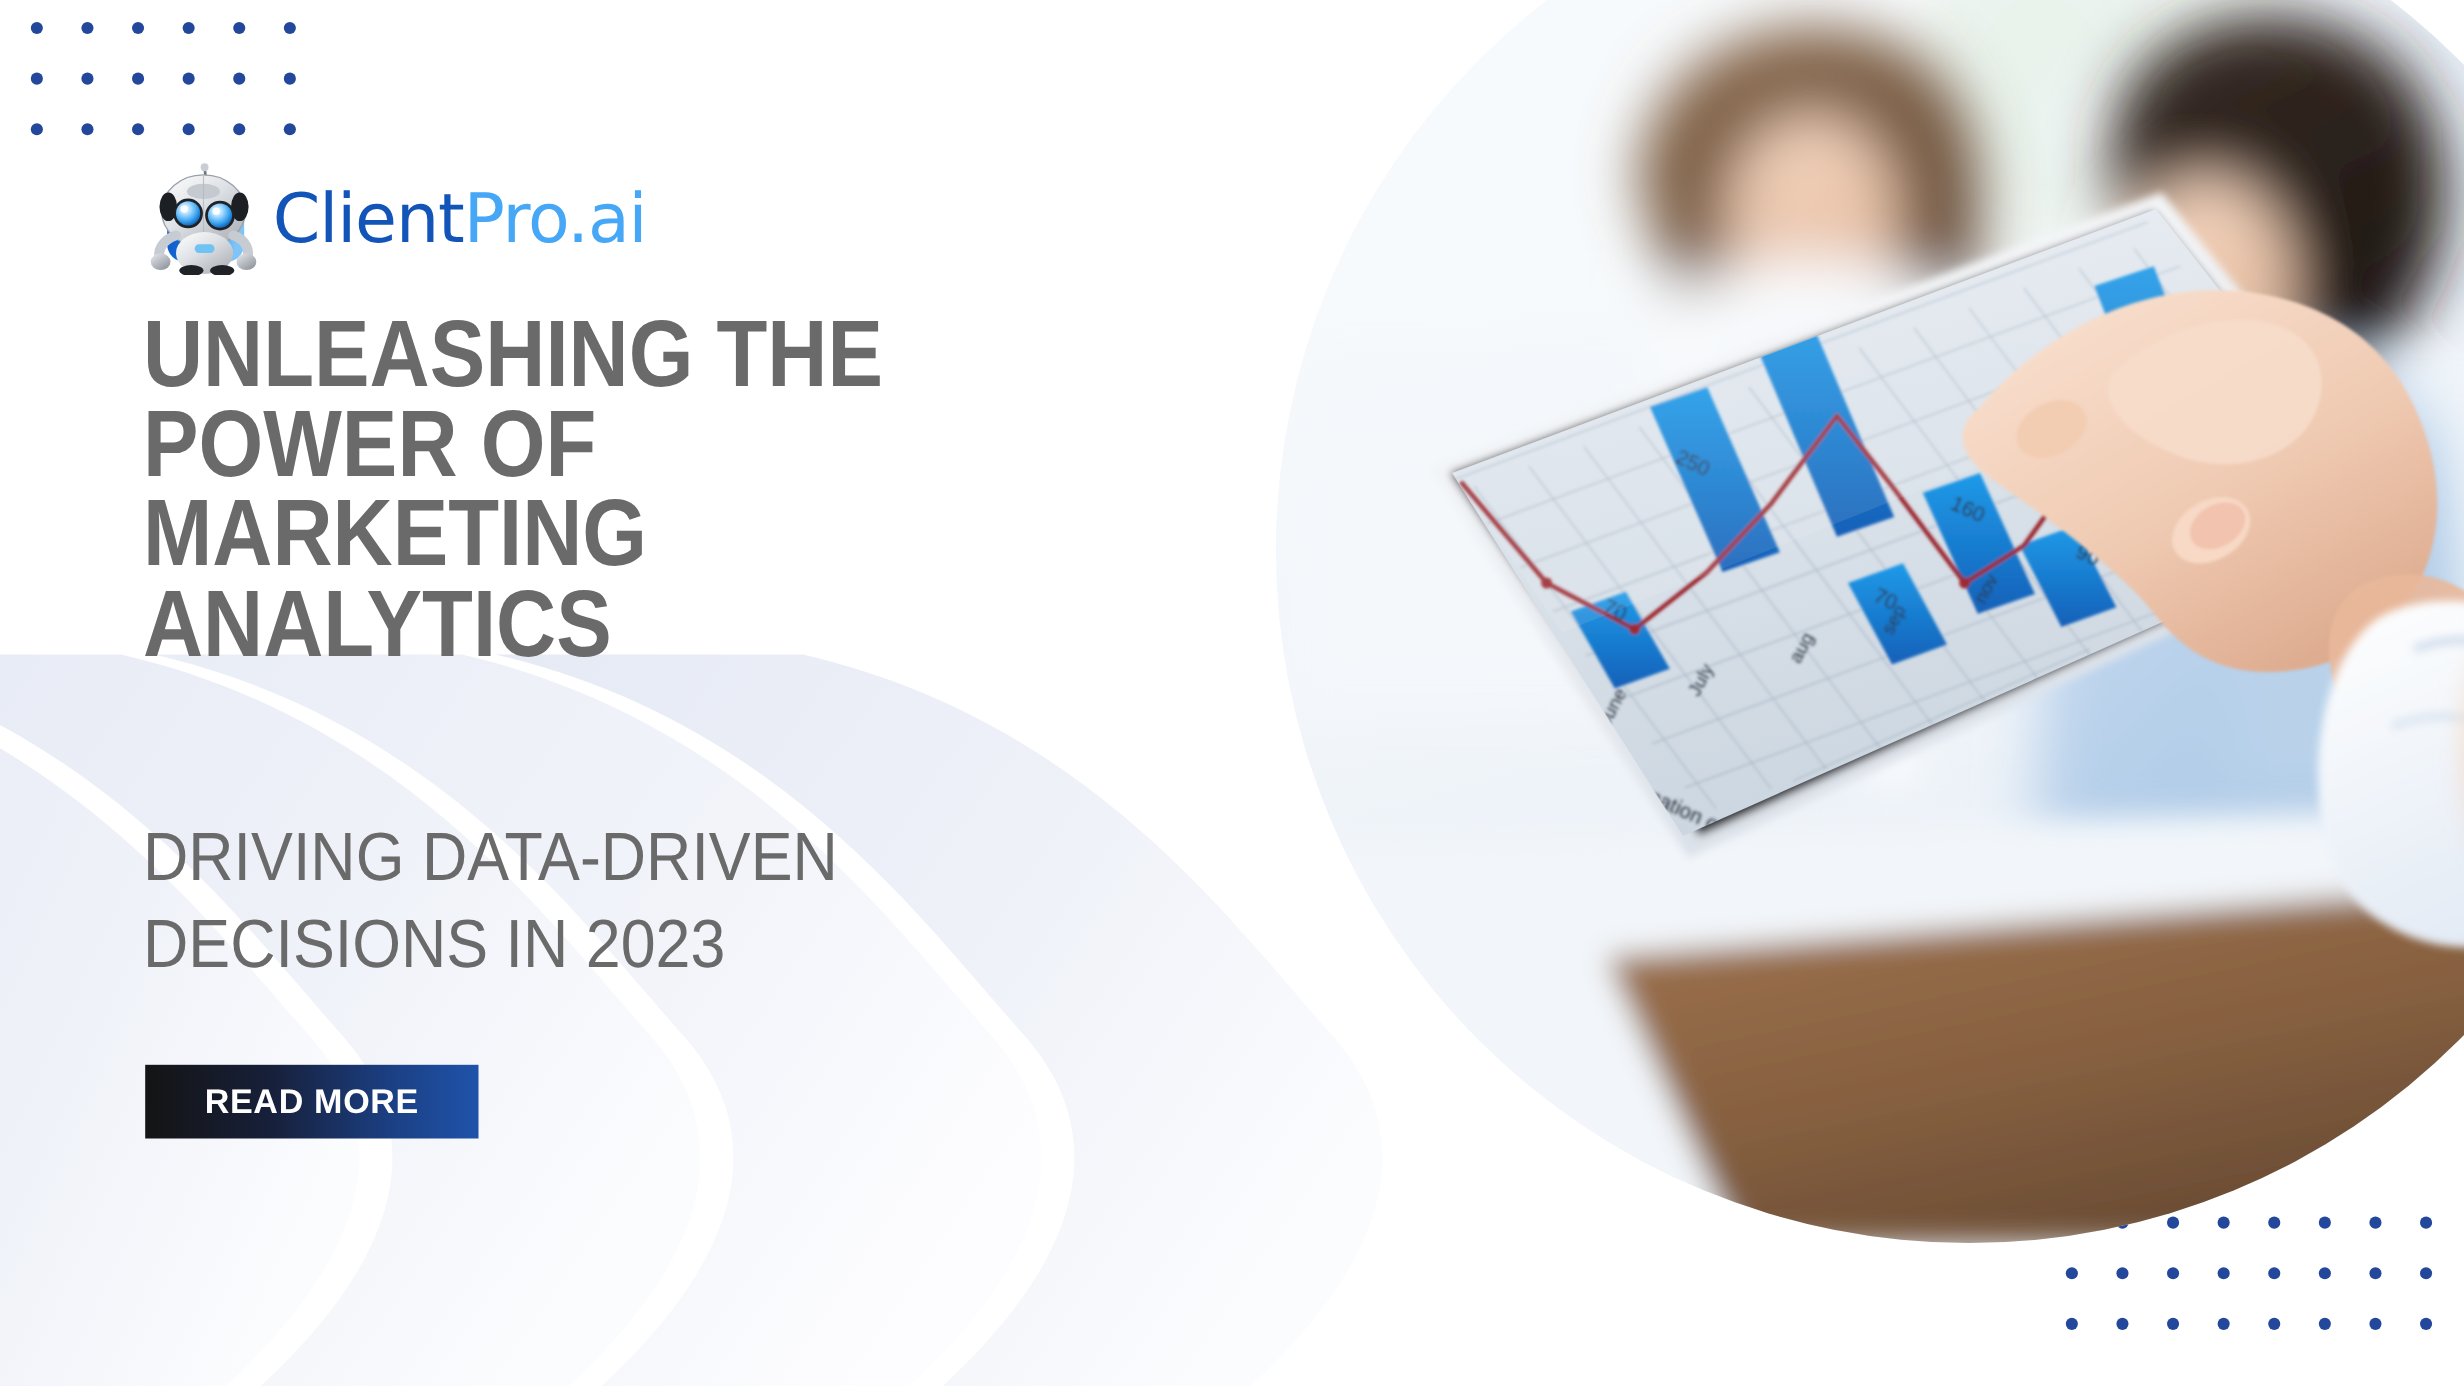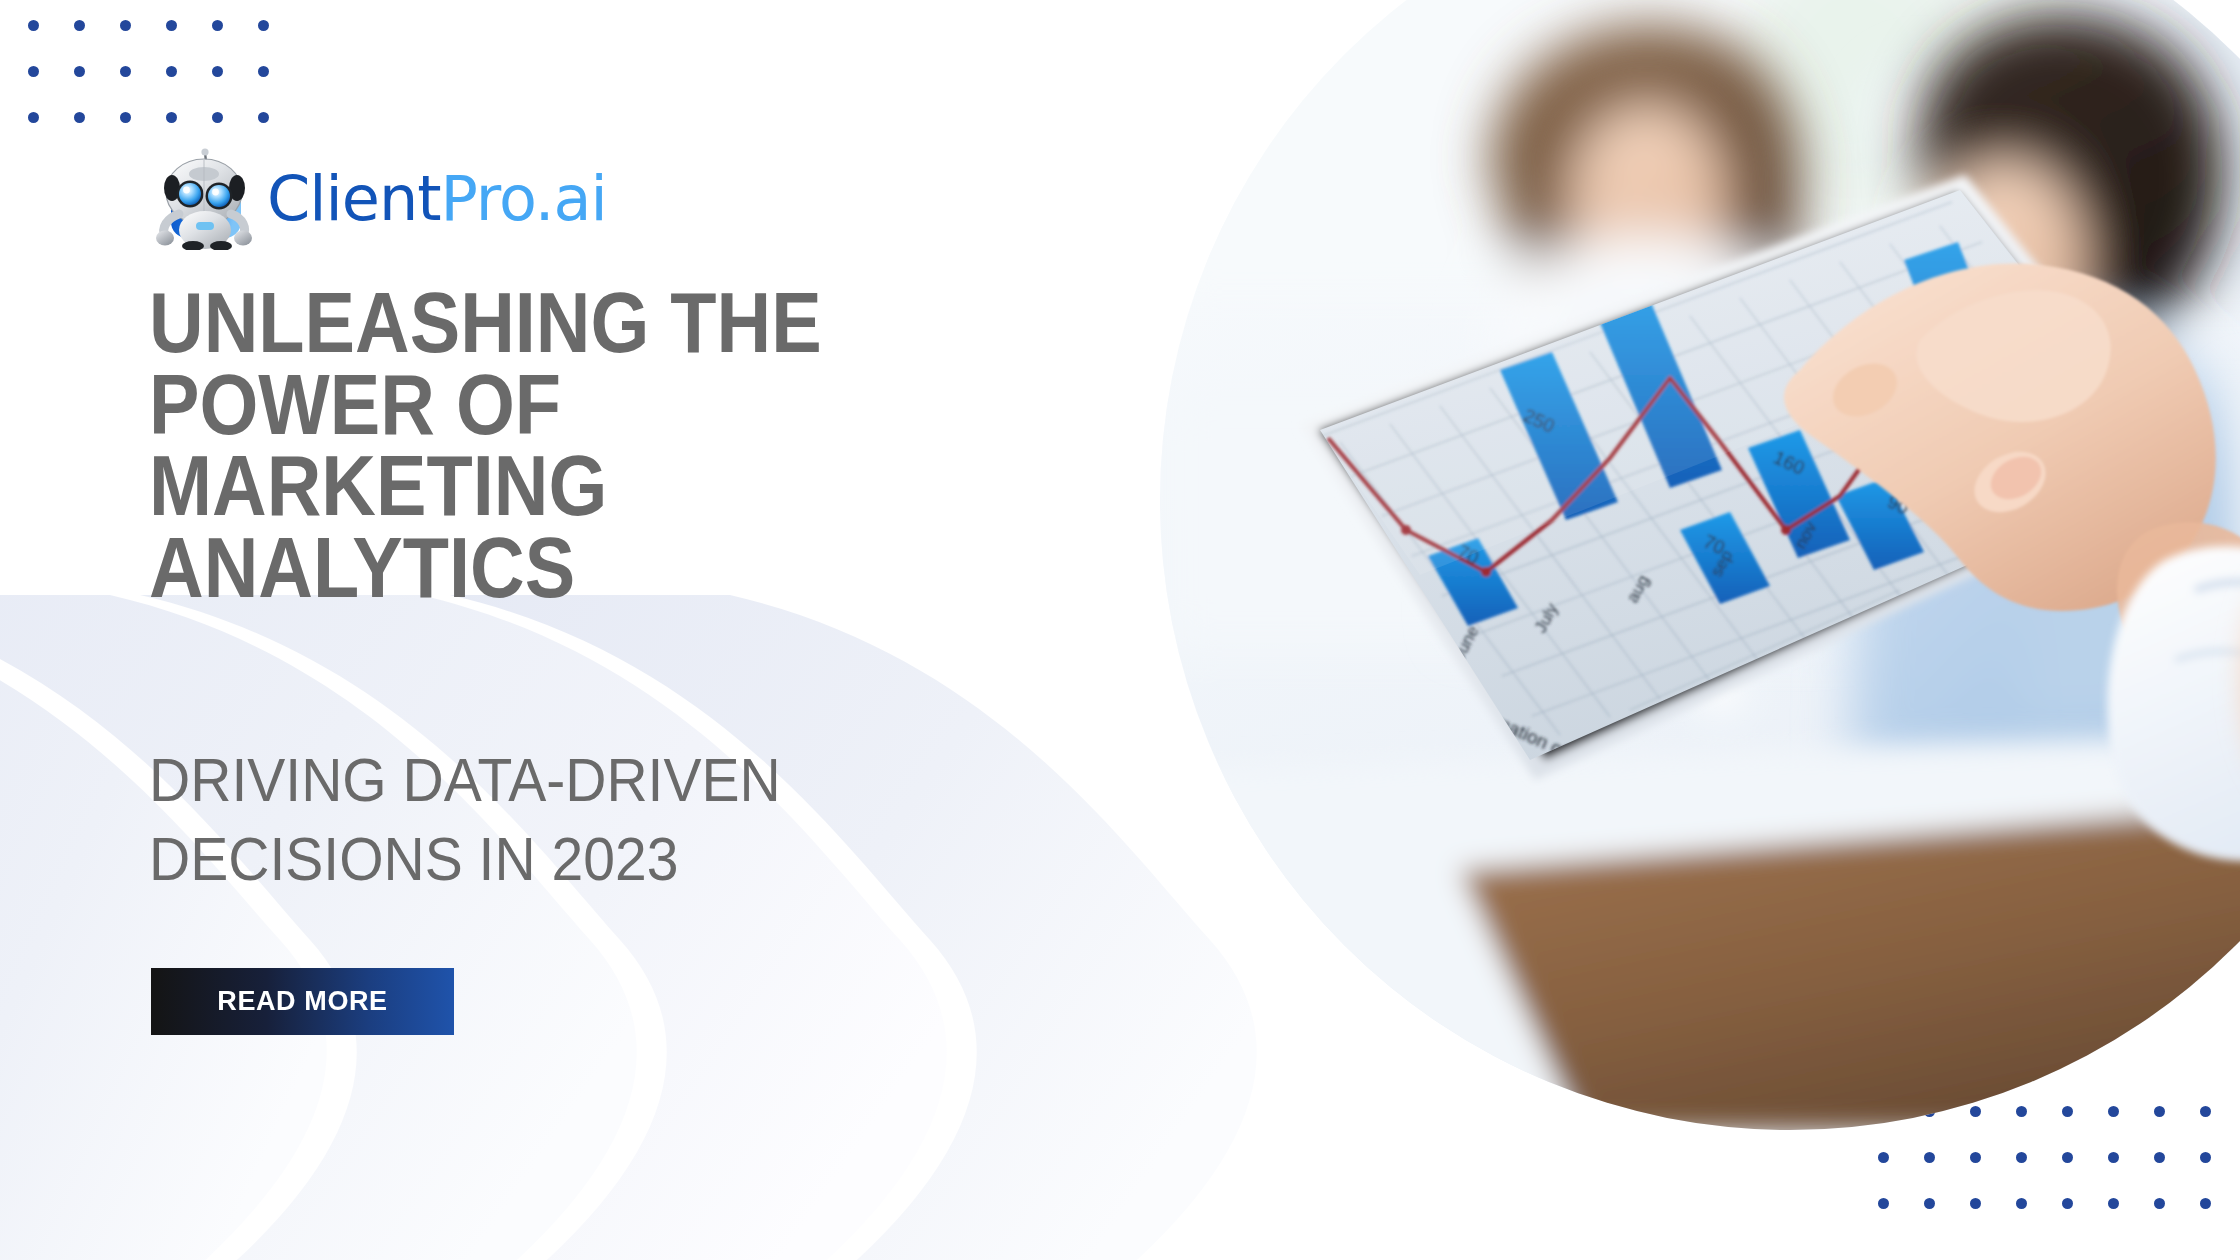--- a/index.html
+++ b/index.html
@@ -45,21 +45,20 @@
     z-index:2;
   }
   #photo-inner { position:absolute; inset:0; }
 
   
   #content {
     position:absolute; left:0; top:0;
     width:1160px; height:1260px;
     z-index:3;
     padding-left:130px;
-    margin-left:19px;
   }
 
   
   #logo-row {
     position:absolute; left:130px; top:148px;
     display:flex; align-items:center; gap:6px;
   }
   #robot-mark { width:112px; height:102px; display:block; flex:none; }
   #logo-text {
     font-size:62px; letter-spacing:-1px; white-space:nowrap;
@@ -97,21 +96,21 @@
   #subheading .sub-line { display:block; white-space:nowrap; }
 
   
   #cta {
     position:absolute; left:132px; top:968px;
     width:303px; height:67px;
     border:none; cursor:pointer;
     background:linear-gradient(90deg,#141414 0%,#17203a 38%,#1b3e80 72%,#1f53ab 100%);
     color:#ffffff;
     font-family:"Liberation Sans Narrow","Liberation Sans", sans-serif;
-    font-weight:bold; font-size:27px; letter-spacing:0.6px;
+    font-weight:bold; font-size:31px; letter-spacing:0.6px;
     display:flex; align-items:center; justify-content:center;
   }
 </style>
 </head>
 <body>
 
 <div id="banner">
 
   <svg id="chevrons" viewBox="0 0 1420 760" preserveAspectRatio="none">
     <defs>

